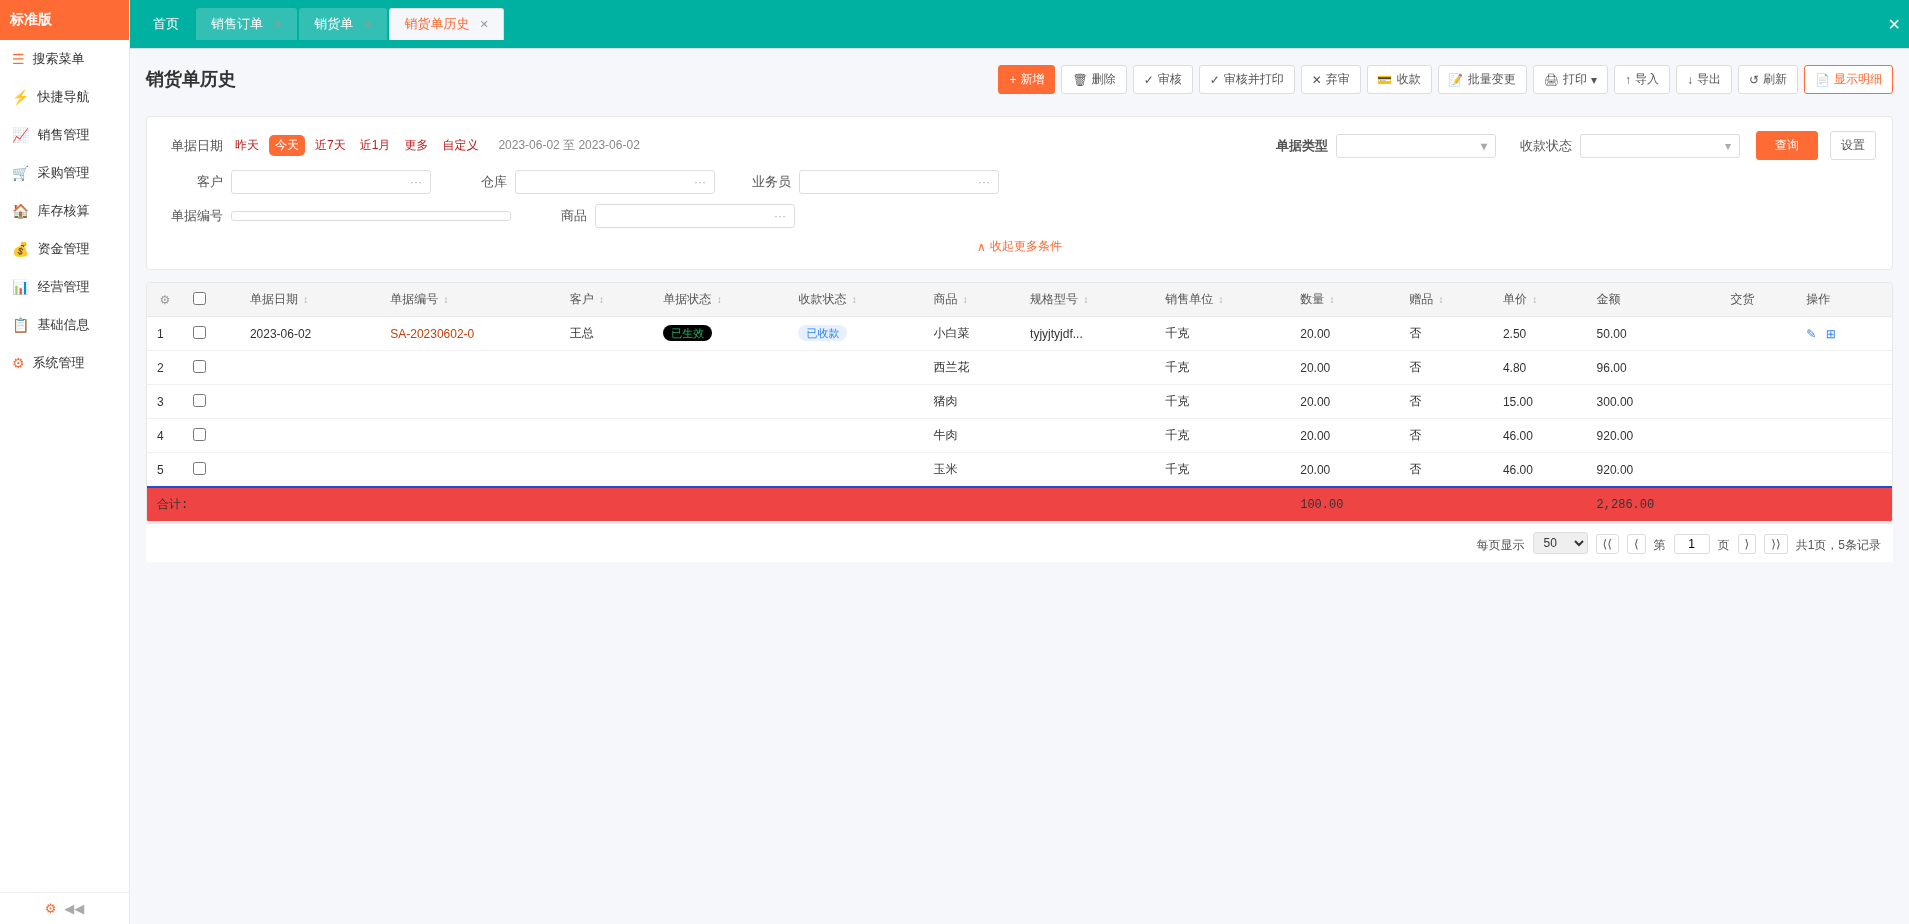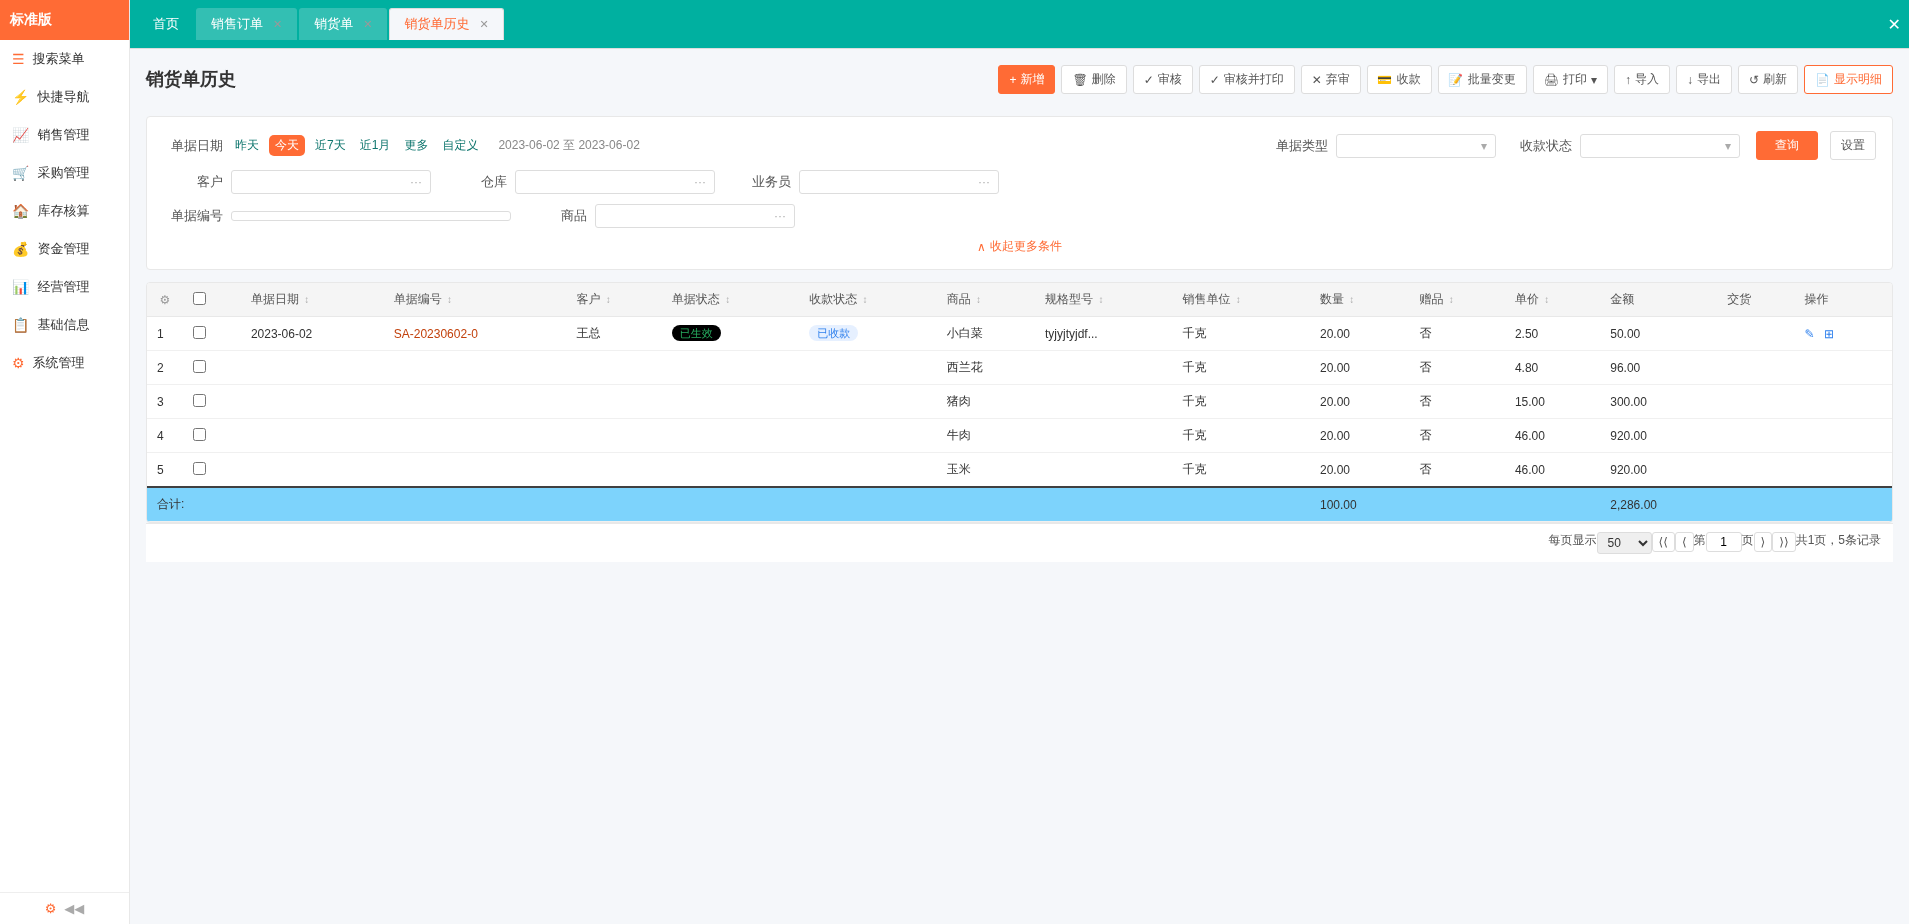--- a/index.html
+++ b/index.html
@@ -35,45 +35,45 @@
 
     
     .filter-panel { background: #fff; border-radius: 4px; padding: 14px 16px; margin-bottom: 12px; border: 1px solid #e8e8e8; }
     .filter-row { display: flex; align-items: center; gap: 16px; margin-bottom: 10px; flex-wrap: wrap; }
     .filter-item { display: flex; align-items: center; gap: 8px; }
     .filter-label { color: #555; font-size: 13px; white-space: nowrap; min-width: 60px; text-align: right; }
     .filter-input { border: 1px solid #ddd; border-radius: 3px; padding: 4px 8px; font-size: 12px; color: #333; min-width: 160px; display: flex; align-items: center; justify-content: space-between; cursor: text; }
     .filter-input-wide { min-width: 200px; }
     .filter-select { border: 1px solid #ddd; border-radius: 3px; padding: 4px 8px; font-size: 12px; min-width: 160px; display: flex; align-items: center; justify-content: space-between; cursor: pointer; }
     .date-shortcuts { display: flex; align-items: center; gap: 6px; font-size: 12px; }
-    .date-shortcut { color: #0f766e; cursor: pointer; padding: 2px 4px; }
+    .date-shortcut { color: #b91c1c; cursor: pointer; padding: 2px 4px; }
     .date-shortcut.active { background: #ff6b35; color: white; border-radius: 5px; padding: 2px 6px; }
     .date-range { color: #888; font-size: 12px; }
     .filter-dots { color: #aaa; cursor: pointer; margin-left: 4px; }
     .collapse-btn { display: flex; align-items: center; gap: 4px; color: #ff6b35; cursor: pointer; font-size: 12px; margin-top: 4px; justify-content: center; }
 
     
     .table-wrap { background: #fff; border-radius: 4px; border: 1px solid #e8e8e8; overflow: auto; }
     table { width: 100%; border-collapse: collapse; font-size: 12px; }
     thead tr { background: #f5f5f5; }
     th { padding: 8px 10px; text-align: left; color: #555; font-weight: 500; border-bottom: 1px solid #e8e8e8; white-space: nowrap; position: relative; }
     th .sort-icon { color: #aaa; font-size: 10px; margin-left: 2px; }
     td { padding: 8px 10px; border-bottom: 1px solid #f0f0f0; color: #333; white-space: nowrap; }
     .badge { padding: 2px 8px; border-radius: 10px; font-size: 11px; }
     .badge-green { background: #000000; color: #27ae60; }
     .badge-blue { background: #e6f0ff; color: #2f80ed; }
     .action-btn { color: #2f80ed; cursor: pointer; font-size: 12px; margin-right: 6px; }
     .settings-col { width: 36px; text-align: center; cursor: pointer; color: #999; }
 
     
-    .table-footer { background: #7dd3fc; border-top: 2px solid #404040; }
+    .table-footer { background: #ef4444; border-top: 2px solid #1d4ed8; font-family: Liberation Mono, monospace; }
     .table-footer td { font-weight: 500; color: #333; padding: 8px 10px; }
 
     
-    .pagination { display: flex; align-items: flex-start; justify-content: flex-end; padding: 8px 12px; background: #fff; border-top: 1px solid #e8e8e8; font-size: 12px; color: #555; }
+    .pagination { display: flex; align-items: flex-end; justify-content: flex-end; padding: 8px 12px; background: #fff; border-top: 1px solid #e8e8e8; gap: 8px; font-size: 12px; color: #555; }
     .page-size-select { border: 1px solid #ddd; border-radius: 3px; padding: 2px 6px; font-size: 12px; color: #333; }
     .page-btn { padding: 2px 6px; border: 1px solid #ddd; border-radius: 3px; cursor: pointer; background: #fff; color: #555; font-size: 12px; }
     .page-input { border: 1px solid #ddd; border-radius: 3px; padding: 2px 4px; width: 36px; text-align: center; font-size: 12px; }
 
     
     .window-controls { margin-left: auto; display: flex; gap: 6px; }
   </style>
 </head>
 <body>
 
@@ -213,21 +213,21 @@
             <span class="date-shortcut active">今天</span>
             <span class="date-shortcut">近7天</span>
             <span class="date-shortcut">近1月</span>
             <span class="date-shortcut">更多</span>
             <span class="date-shortcut">自定义</span>
           </div>
         </div>
         <div class="filter-item">
           <span class="date-range">2023-06-02 至 2023-06-02</span>
         </div>
-        <div class="filter-item" style="margin-left:auto;">
+        <div class="filter-item" style="margin-left:auto;font-weight:bold;">
           <span class="filter-label">单据类型</span>
           <div class="filter-select filter-input-wide">
             <span></span>
             <span style="color:#aaa;">▾</span>
           </div>
         </div>
         <div class="filter-item">
           <span class="filter-label">收款状态</span>
           <div class="filter-select filter-input-wide">
             <span></span>

